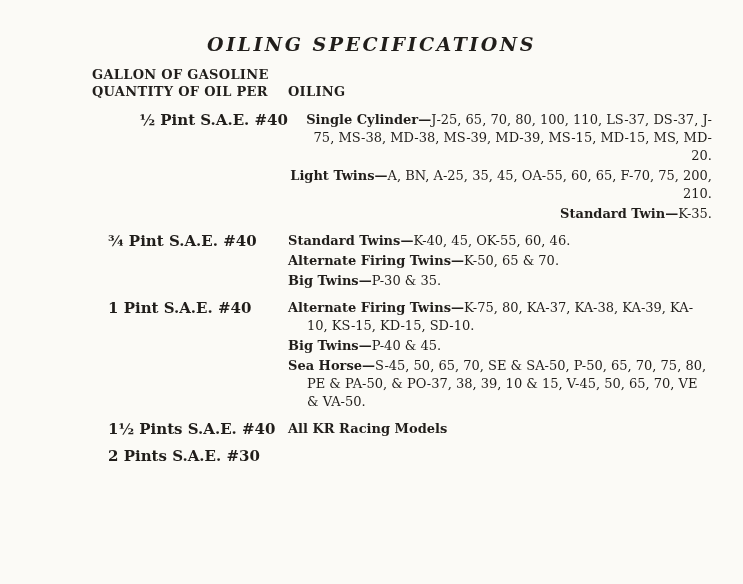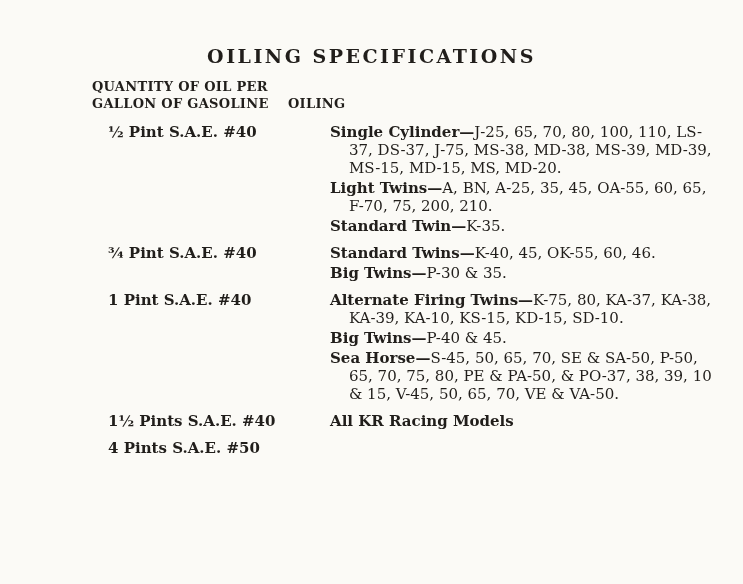--- a/index.html
+++ b/index.html
@@ -8,108 +8,109 @@
     overflow: hidden;
     font-family: "DejaVu Serif", "Liberation Serif", serif;
   }
   .page {
     position: relative;
     width: 743px; height: 584px;
     box-sizing: border-box;
   }
   .title {
     margin: 0;
-    padding-top: 44px;
+    padding-top: 32px;
     text-align: center;
     font-size: 19px;
     font-weight: bold;
     letter-spacing: 2.5px;
     line-height: 24px;
     white-space: nowrap;
+    font-style: italic;
   }
   .spec-table {
     margin: 10px 25px 0 92px;
   }
   .table-header {
     display: grid;
     grid-template-columns: 196px 1fr;
     align-items: end;
     font-size: 13px;
     font-weight: bold;
     letter-spacing: 0.3px;
     line-height: 17px;
   }
   .spec-row {
     display: grid;
     grid-template-columns: 196px 1fr;
     margin-top: 9px;
   }
-  #rows .spec-row:first-child { margin-top: 11px; }
+  #rows .spec-row:first-child { margin-top: 11px; text-align: right; }
   .qty {
     padding-left: 16px;
     font-weight: bold;
     font-size: 15px;
     line-height: 18px;
     white-space: nowrap;
   }
   .models {
     max-width: 424px;
-    font-size: 15px;
+    font-size: 13px;
     line-height: 18px;
-    margin-left: 42px;
   }
   .group {
     margin: 2px 0 0 0;
     padding-left: 19px;
     text-indent: -19px;
   }
   .group:first-child { margin-top: 0; }
   .cat { font-weight: bold; }
 </style>
 </head>
 <body style="background: rgb(251, 250, 246); color: rgb(33, 30, 27);">
 
 <div class="page">
   <h1 class="title">OILING SPECIFICATIONS</h1>
   <div class="spec-table">
     <div class="table-header">
       <div class="col-qty-header">
+        <div>GALLON OF GASOLINE</div>
         <div>QUANTITY OF OIL PER</div>
-        <div>GALLON OF GASOLINE</div>
       </div>
       <div class="col-model-header">OILING</div>
     </div>
     <div id="rows">
         <div class="spec-row">
           <div class="qty">½ Pint S.A.E. #40</div>
           <div class="models">
             <p class="group"><span class="cat">Single Cylinder</span><span class="cat">—</span><span>J-25, 65, 70, 80, 100, 110, LS-37, DS-37, J-75, MS-38, MD-38, MS-39, MD-39, MS-15, MD-15, MS, MD-20.</span></p>
             <p class="group"><span class="cat">Light Twins</span><span class="cat">—</span><span>A, BN, A-25, 35, 45, OA-55, 60, 65, F-70, 75, 200, 210.</span></p>
             <p class="group"><span class="cat">Standard Twin</span><span class="cat">—</span><span>K-35.</span></p>
           </div>
         </div>
         <div class="spec-row">
           <div class="qty">¾ Pint S.A.E. #40</div>
           <div class="models">
             <p class="group"><span class="cat">Standard Twins</span><span class="cat">—</span><span>K-40, 45, OK-55, 60, 46.</span></p>
+            <p class="group"><span class="cat">Alternate Firing Twins</span><span class="cat">—</span><span>K-50, 65 &amp; 70.</span></p>
             <p class="group"><span class="cat">Big Twins</span><span class="cat">—</span><span>P-30 &amp; 35.</span></p>
           </div>
         </div>
         <div class="spec-row">
           <div class="qty">1 Pint S.A.E. #40</div>
           <div class="models">
             <p class="group"><span class="cat">Alternate Firing Twins</span><span class="cat">—</span><span>K-75, 80, KA-37, KA-38, KA-39, KA-10, KS-15, KD-15, SD-10.</span></p>
             <p class="group"><span class="cat">Big Twins</span><span class="cat">—</span><span>P-40 &amp; 45.</span></p>
             <p class="group"><span class="cat">Sea Horse</span><span class="cat">—</span><span>S-45, 50, 65, 70, SE &amp; SA-50, P-50, 65, 70, 75, 80, PE &amp; PA-50, &amp; PO-37, 38, 39, 10 &amp; 15, V-45, 50, 65, 70, VE &amp; VA-50.</span></p>
           </div>
         </div>
         <div class="spec-row">
           <div class="qty">1½ Pints S.A.E. #40</div>
           <div class="models">
             <p class="group"><span class="cat">All KR Racing Models</span></p>
           </div>
         </div>
         <div class="spec-row">
-          <div class="qty">4 Pints S.A.E. #50</div>
+          <div class="qty">2 Pints S.A.E. #30</div>
         </div>
       </div>
   </div>
 </div>
 
 </body></html>

